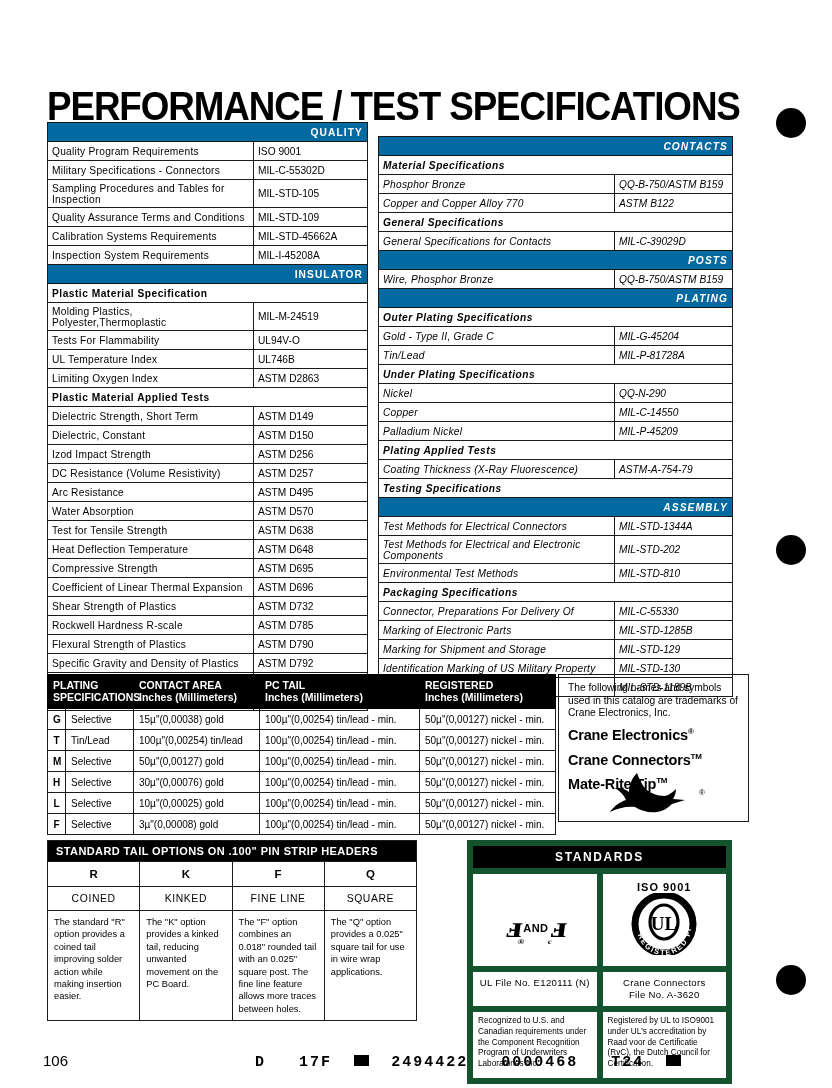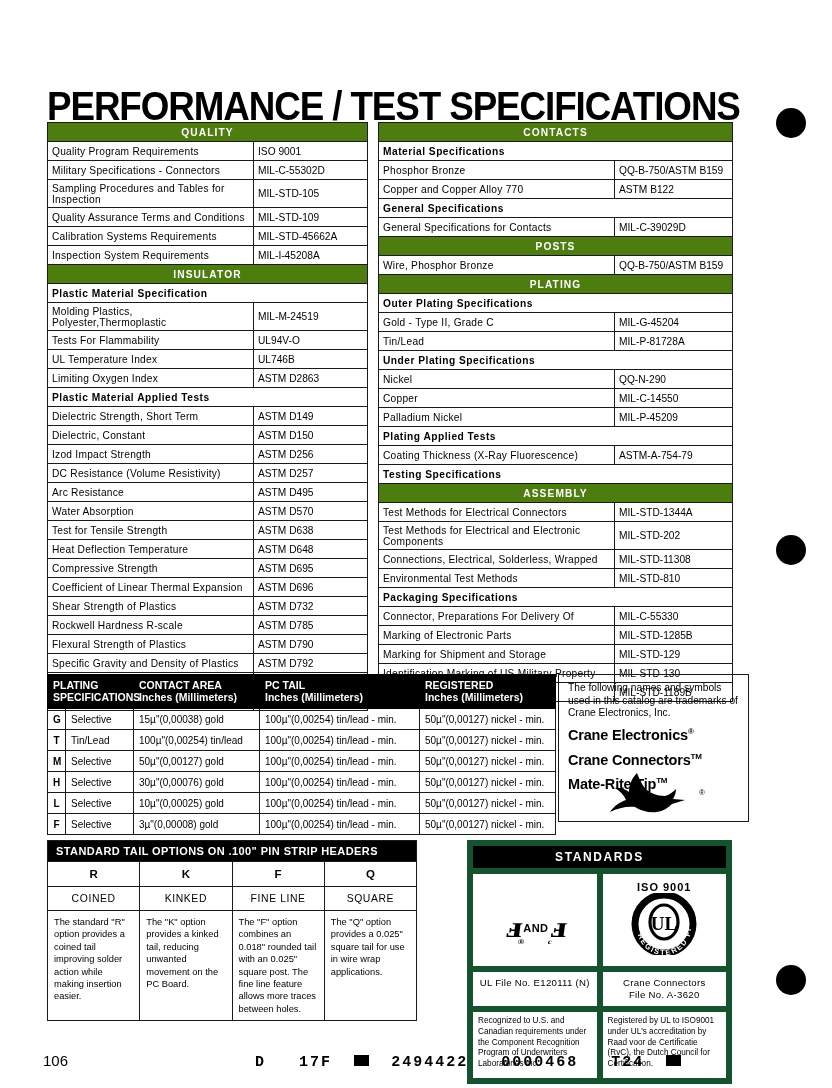--- a/index.html
+++ b/index.html
@@ -26,21 +26,21 @@
   
   .col{position:absolute;}
   table.spec{border-collapse:collapse;width:100%;table-layout:fixed;}
   table.spec td{
     border:1px solid #1a1a1a;
     font-size:10.2px;line-height:11px;
     padding:2.5px 4px 2.5px 4px;
     vertical-align:middle;height:13px;
   }
   td.band{
-    background:#4d7c0f;color:#fff;text-align:center;
+    background:#0369a1;color:#fff;text-align:right;
     font-weight:bold;font-size:10.5px;letter-spacing:1.1px;
     padding:3px 0;border:1px solid #000;
   }
   td.sub{
     font-weight:bold;font-size:11px;letter-spacing:0.5px;
   }
   td.val{padding-left:5px;}
   .lspace{letter-spacing:0.25px;}
 
   
@@ -244,21 +244,21 @@
             <td class="val">ASTM  D995</td>
           </tr>
           <tr>
             <td class="lspace">Outgassing  Test</td>
             <td class="val">ASTM  E-595-84</td>
           </tr>
         </tbody>
     </table>
   </div>
 
-  <div class="col" style="left:378px;top:122px;width:354px;">
+  <div class="col" style="left:378px;top:136px;width:354px;font-style:italic;">
     <table class="spec">
       <colgroup>
           <col style="width:236px">
           <col style="width:118px">
         </colgroup>
       <tbody id="right-body">
           <tr>
             <td class="band" colspan="2">CONTACTS</td>
           </tr>
           <tr>
@@ -328,24 +328,20 @@
           <tr>
             <td class="band" colspan="2">ASSEMBLY</td>
           </tr>
           <tr>
             <td class="lspace">Test  Methods  for  Electrical  Connectors</td>
             <td class="val">MIL-STD-1344A</td>
           </tr>
           <tr>
             <td class="lspace">Test  Methods  for  Electrical  and  Electronic  Components</td>
             <td class="val">MIL-STD-202</td>
-          </tr>
-          <tr>
-            <td class="lspace">Connections,  Electrical,  Solderless,  Wrapped</td>
-            <td class="val">MIL-STD-11308</td>
           </tr>
           <tr>
             <td class="lspace">Environmental  Test  Methods</td>
             <td class="val">MIL-STD-810</td>
           </tr>
           <tr>
             <td class="sub" colspan="2">Packaging  Specifications</td>
           </tr>
           <tr>
             <td class="lspace">Connector,  Preparations  For  Delivery  Of</td>

